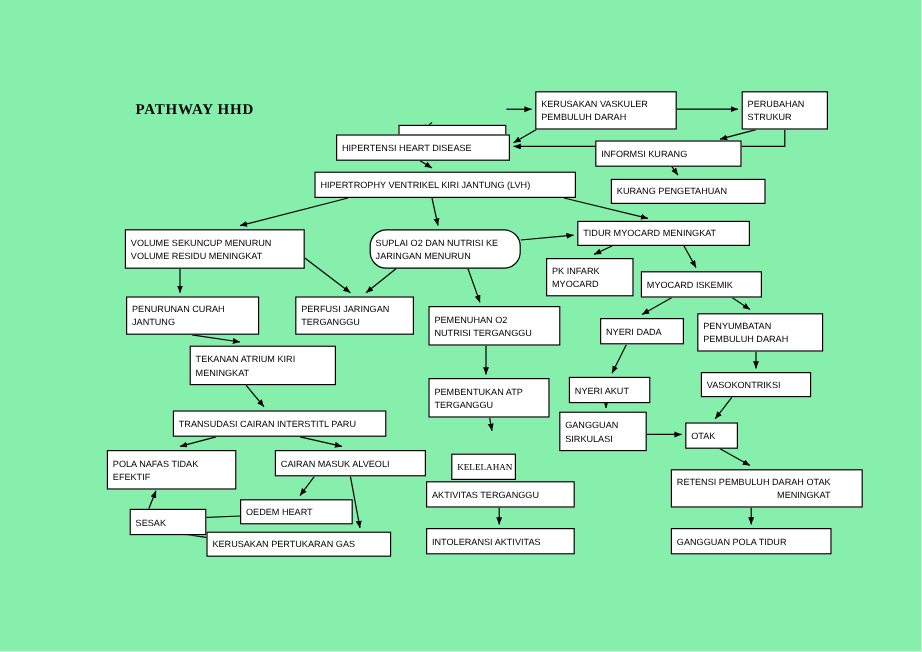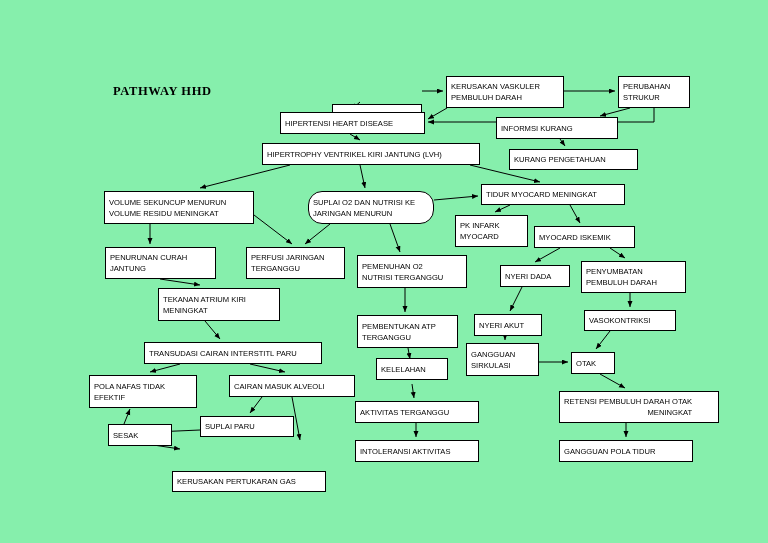--- a/index.html
+++ b/index.html
@@ -134,23 +134,23 @@
 TERGANGGU</div>
       <div class="node" style="left: 474px; top: 314px; width: 68px; height: 22px;">NYERI AKUT</div>
       <div class="node" style="left: 584px; top: 310px; width: 92px; height: 21px;">VASOKONTRIKSI</div>
       <div class="node" style="left: 144px; top: 342px; width: 178px; height: 22px;">TRANSUDASI CAIRAN INTERSTITL PARU</div>
       <div class="node" style="left: 466px; top: 343px; width: 73px; height: 33px;">GANGGUAN
 SIRKULASI</div>
       <div class="node" style="left: 571px; top: 352px; width: 44px; height: 22px;">OTAK</div>
       <div class="node" style="left: 89px; top: 375px; width: 108px; height: 33px;">POLA NAFAS TIDAK
 EFEKTIF</div>
       <div class="node" style="left: 229px; top: 375px; width: 126px; height: 22px;">CAIRAN MASUK ALVEOLI</div>
-      <div class="node" style="left: 376px; top: 358px; width: 72px; height: 22px;">KELELAHAN</div>
+      <div class="node" style="left: 376px; top: 378px; width: 54px; height: 22px; font-family: Liberation Serif, serif;">KELELAHAN</div>
       <div class="node" style="left: 559px; top: 391px; width: 160px; height: 32px; text-align: right;">RETENSI PEMBULUH DARAH OTAK
 MENINGKAT</div>
       <div class="node" style="left: 355px; top: 401px; width: 124px; height: 22px;">AKTIVITAS TERGANGGU</div>
-      <div class="node" style="left: 200px; top: 416px; width: 94px; height: 21px;">SUPLAI PARU</div>
+      <div class="node" style="left: 200px; top: 416px; width: 94px; height: 21px;">OEDEM HEART</div>
       <div class="node" style="left: 108px; top: 424px; width: 64px; height: 22px;">SESAK</div>
-      <div class="node" style="left: 172px; top: 443px; width: 154px; height: 21px; margin-top: 28px;">KERUSAKAN PERTUKARAN GAS</div>
+      <div class="node" style="left: 172px; top: 443px; width: 154px; height: 21px;">KERUSAKAN PERTUKARAN GAS</div>
       <div class="node" style="left: 559px; top: 440px; width: 134px; height: 22px;">GANGGUAN POLA TIDUR</div>
       <div class="node" style="left: 355px; top: 440px; width: 124px; height: 22px;">INTOLERANSI AKTIVITAS</div>
     </div>
 </div>
 
 </body></html>

